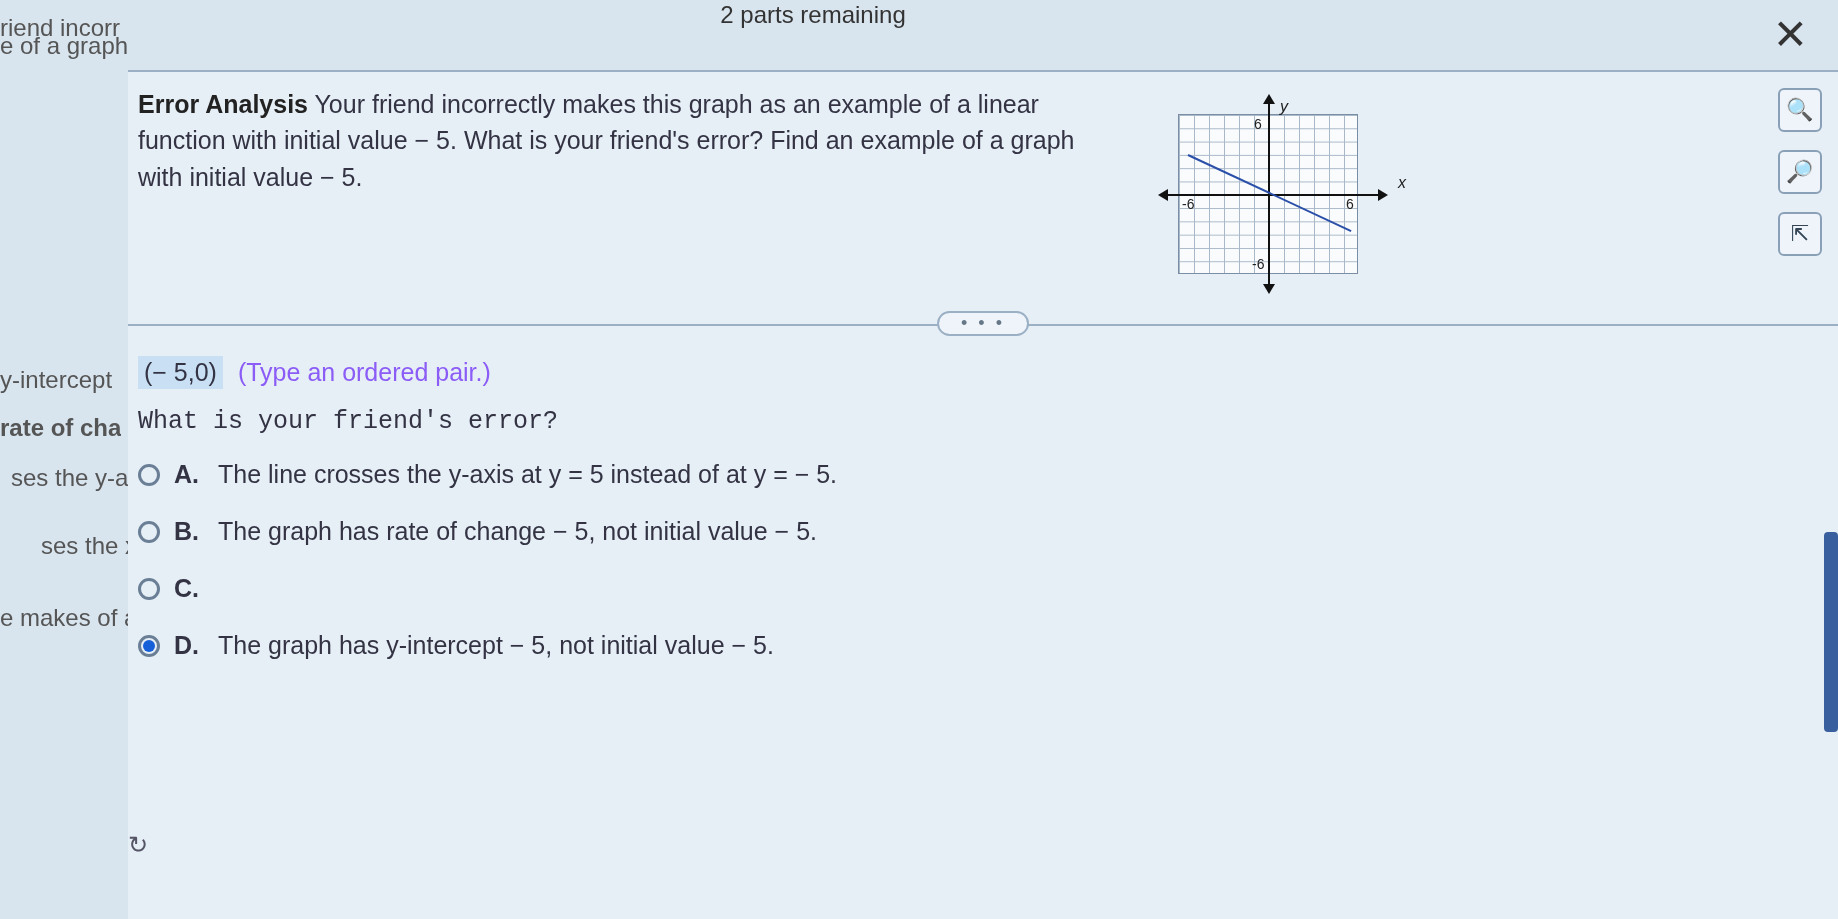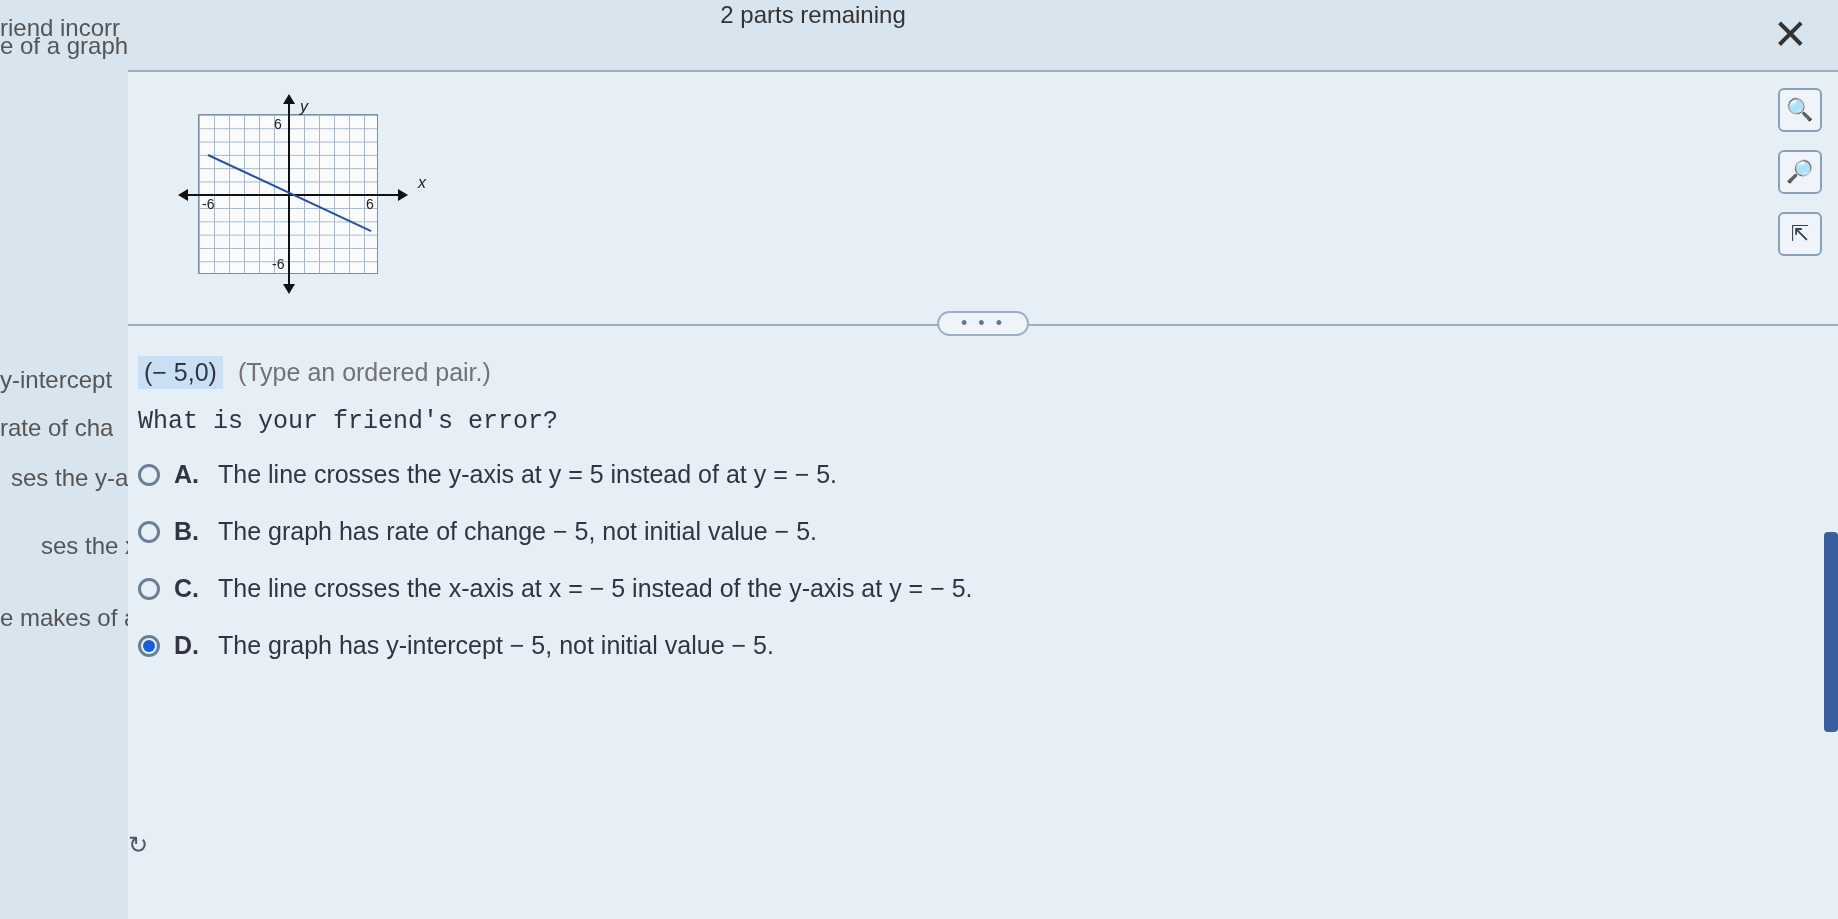--- a/index.html
+++ b/index.html
@@ -46,21 +46,21 @@
     left: 0;
     top: 0;
     width: 120px;
     font-size: 24px;
     color: #555;
   }
   .snip { white-space: nowrap; overflow: hidden; padding: 4px 0; }
   .snip1 { position:absolute; top: 10px; }
   .snip2 { position:absolute; top: 28px; }
   .snip3 { position:absolute; top: 362px; }
-  .snip4 { position:absolute; top: 410px; }
+  .snip4 { position:absolute; top: 410px; font-weight: bold; }
   .snip5 { position:absolute; top: 460px; padding-left: 11px; }
   .snip6 { position:absolute; top: 528px; padding-left: 41px; }
   .snip7 { position:absolute; top: 600px; }
   .content {
     position: absolute;
     left: 128px;
     right: 0;
     top: 70px;
     bottom: 0;
     background: #e6eef6;
@@ -158,21 +158,21 @@
     font-size: 25px;
     color: #334;
   }
   .answer-line { margin-bottom: 18px; }
   .pair-box {
     display: inline-block;
     background: #c9e0f4;
     padding: 2px 6px;
     font-weight: 500;
   }
-  .hint { color: #737373; margin-left: 8px; }
+  .hint { color: #8b5cf6; margin-left: 8px; }
   .question-sub { margin: 18px 0 24px 0; font-family: Liberation Mono, monospace; }
   .option-row {
     display: flex;
     align-items: center;
     gap: 14px;
     margin: 18px 0 28px 0;
     font-size: 25px;
   }
   .radio {
     width: 22px; height: 22px;
@@ -214,20 +214,23 @@
   <div class="snip snip3">y-intercept</div>
   <div class="snip snip4">rate of cha</div>
   <div class="snip snip5">ses the y-a</div>
   <div class="snip snip6">ses the x-a</div>
   <div class="snip snip7">e makes of a</div>
 </div>
 
 <div class="content">
 
   <div class="problem-row">
+    <div class="problem-text">
+      <span class="bold">Error Analysis</span><span>  Your friend incorrectly makes this graph as an example of a linear function with initial value − 5. What is your friend's error? Find an example of a graph with initial value − 5.</span>
+    </div>
 
     <div class="graph-area">
       <div class="graph-grid"></div>
       <div class="graph-axis-h"></div>
       <div class="graph-axis-v"></div>
       <div class="arrow arrow-r"></div>
       <div class="arrow arrow-l"></div>
       <div class="arrow arrow-u"></div>
       <div class="arrow arrow-d"></div>
       <div class="axis-label-y">y</div>
@@ -268,21 +271,20 @@
       <span>The line crosses the y-axis at y = 5 instead of at y = − 5.</span>
     </div>
     <div class="option-row">
       <span class="radio"></span>
       <span class="opt-letter">B.</span>
       <span>The graph has rate of change − 5, not initial value − 5.</span>
     </div>
     <div class="option-row">
       <span class="radio"></span>
       <span class="opt-letter">C.</span>
-      <span>The line crosses the x-axis at x = − 5 instead of the y-axis at y = − 5.</span>
     </div>
     <div class="option-row">
       <span class="radio selected"></span>
       <span class="opt-letter">D.</span>
       <span>The graph has y-intercept − 5, not initial value − 5.</span>
     </div>
   </div>
 
   <div class="scrollbar-right"></div>
 </div>

